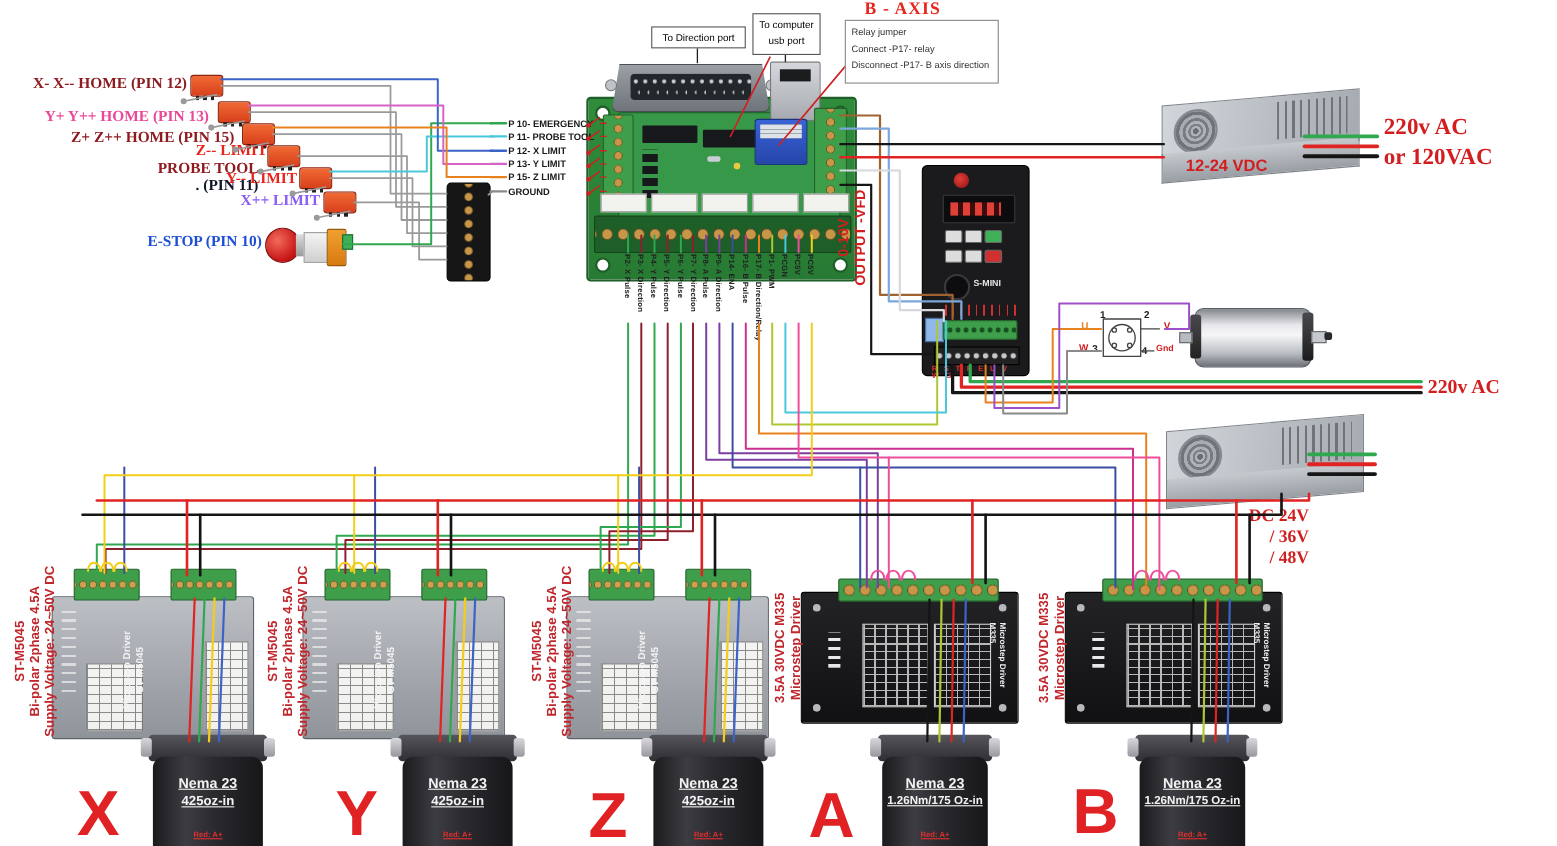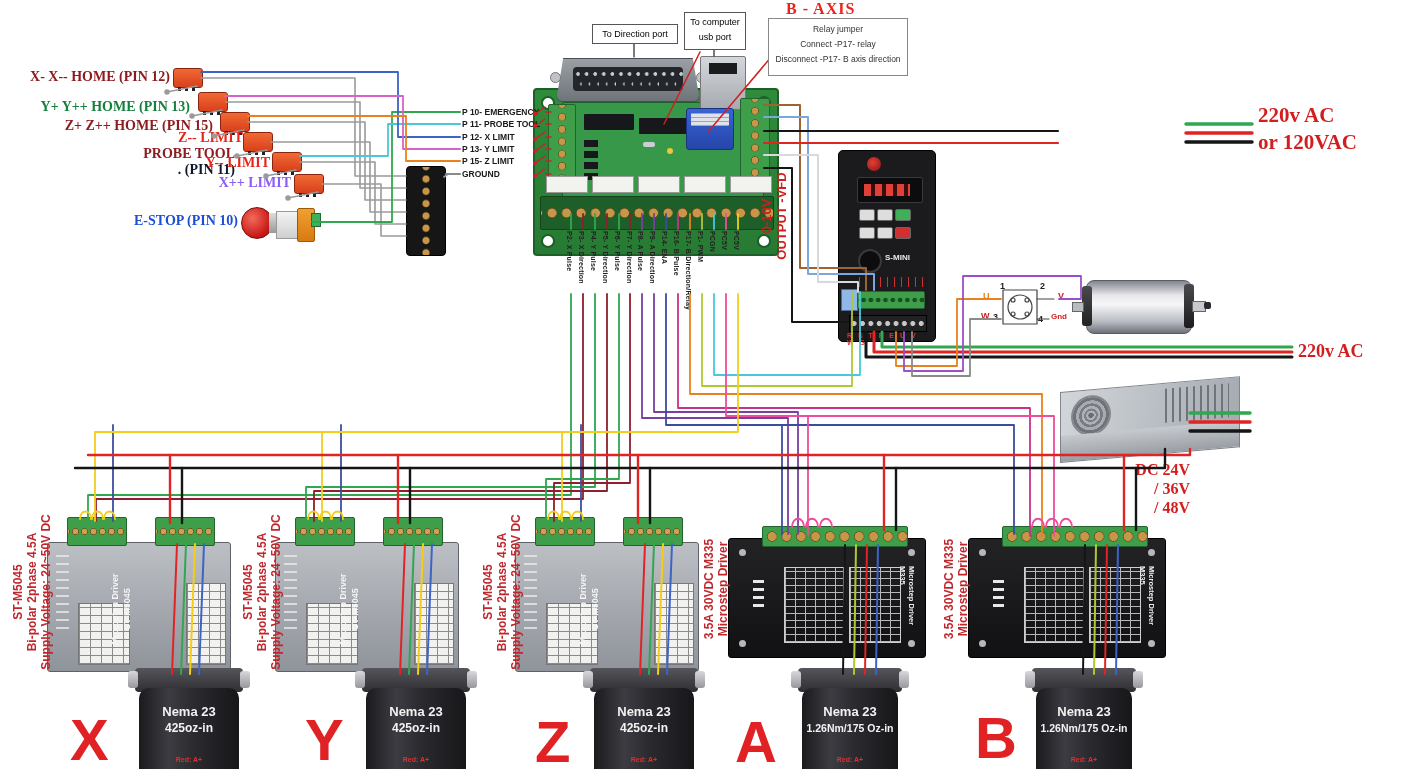--- a/index.html
+++ b/index.html
@@ -6,21 +6,21 @@
   .stage{position:relative;width:1415px;height:769px;background:#fff;overflow:hidden;
          font-family:"Liberation Sans",sans-serif;}
   .abs{position:absolute;}
   .wires{position:absolute;left:0;top:0;z-index:40;pointer-events:none;}
   .lbl{position:absolute;font-weight:bold;z-index:20;font-family:Liberation Serif, serif;}
   .swlbl{font-size:14px;text-align:right;white-space:nowrap;}
   .pinlbl{font-size:8.5px;font-weight:bold;color:#1a1a1a;white-space:nowrap;z-index:20;}
   .bpin{position:absolute;writing-mode:vertical-rl;font-size:7px;font-weight:600;color:#222;
         white-space:nowrap;z-index:20;letter-spacing:.2px;}
   .notebox{position:absolute;color:#E8251D;font-size:9px;line-height:15.5px;z-index:20;}
-  .box{position:absolute;background:#fff;border:1px solid #555;z-index:50;text-align:center;}
+  .box{position:absolute;background:#fff;border:1px solid #555;z-index:50;}
   .vrot{position:absolute;transform:rotate(-90deg);text-align:center;z-index:20;white-space:nowrap;}
   .drvlbl{color:#C0272D;font-weight:bold;font-size:12px;line-height:14px;}
   .pcb{position:absolute;background:linear-gradient(#2F8C3B,#277A33);border:2px solid #1E5E28;
        border-radius:4px;z-index:10;}
   .term{position:absolute;background:#3F9E4A;border:1px solid #24632D;border-radius:2px;z-index:15;}
   .screws-h{background-image:radial-gradient(circle at 4.5px 50%, #D0A050 2.6px, #6b4e1e 3.1px, transparent 3.7px);
             background-size:9px 100%;background-repeat:repeat-x;}
   .screws-big{background-image:radial-gradient(circle at 7px 50%, #C89648 4.2px, #59421a 4.8px, transparent 5.4px);
             background-size:14.5px 100%;background-repeat:repeat-x;}
   .screws-v{background-image:radial-gradient(circle at 50% 6px, #C89648 3.1px, #6b4e1e 3.6px, transparent 4.2px);
@@ -36,21 +36,21 @@
   .tblw{position:absolute;border:1px solid #cfcfcf;
        background-image:repeating-linear-gradient(0deg,#b8b8b8 0 1px,transparent 1px 7px),
                         repeating-linear-gradient(90deg,#b8b8b8 0 1px,transparent 1px 10px);}
   .motor{position:absolute;z-index:10;}
   .flange{position:absolute;left:0;top:0;width:100%;height:24px;border-radius:4px;
           background:linear-gradient(#55555b,#2e2e33);}
   .mtab{position:absolute;top:3px;width:10px;height:17px;background:linear-gradient(#d8d8dc,#97979d);
         border-radius:3px;}
   .mbody{position:absolute;left:4px;top:20px;right:4px;bottom:0;border-radius:10px 10px 0 0;
          background:linear-gradient(90deg,#1b1b1e,#3c3c42 30%,#2a2a2f 55%,#17171a);}
-  .mtxt{position:absolute;width:100%;text-align:center;color:#f2f2f2;font-weight:bold;z-index:12;}
+  .mtxt{position:absolute;width:100%;text-align:center;color:#f2f2f2;font-weight:bold;z-index:12;text-decoration:underline;}
   .axis-letter{position:absolute;font-size:58px;font-weight:bold;color:#E02224;z-index:20;}
   .sw{position:absolute;width:28px;height:18px;background:linear-gradient(#F06A34,#D8401C);
       border:1px solid #8c2510;border-radius:3px;z-index:10;}
   .sw .pins{position:absolute;left:4px;bottom:-4px;width:18px;height:4px;
       background:repeating-linear-gradient(90deg,#222 0 3px,transparent 3px 7px);}
   .psu{position:absolute;z-index:10;}
   .psu .lid{position:absolute;left:0;top:0;width:178px;height:46px;
       background:linear-gradient(100deg,#d2d6da,#b9bec4 55%,#a6abb1);
       transform:skewY(-5deg);transform-origin:left top;border:1px solid #83878d;}
   .psu .front{position:absolute;left:0;top:44px;width:178px;height:26px;
@@ -67,21 +67,21 @@
   .vbtn{position:absolute;width:14px;height:10px;border-radius:2px;background:#ddd;border:1px solid #666;}
   .redlbl{color:#D21E1E;font-weight:bold;}
   .con-lbl{position:absolute;font-size:9px;font-weight:bold;color:#222;z-index:20;}
 </style>
 </head>
 <body>
 
 <div class="stage">
 
   <div class="lbl swlbl" style="left: 20px; top: 69px; width: 150px; color: rgb(142, 27, 32);">X- X-- HOME (PIN 12)</div>
-  <div class="lbl swlbl" style="left: 28px; top: 99px; width: 162px; color: #15803d;">Y+ Y++ HOME (PIN 13)</div>
+  <div class="lbl swlbl" style="left: 28px; top: 99px; width: 162px; color: #ec4899;">Y+ Y++ HOME (PIN 13)</div>
   <div class="lbl swlbl" style="left: 53px; top: 118px; width: 160px; color: rgb(142, 27, 32);">Z+ Z++ HOME (PIN 15)</div>
   <div class="lbl swlbl" style="left: 163px; top: 130px; width: 80px; color: rgb(232, 37, 29);">Z-- LIMIT</div>
   <div class="lbl swlbl" style="left: 123px; top: 146px; width: 112px; color: rgb(142, 27, 32);">PROBE TOOL</div>
   <div class="lbl swlbl" style="left: 123px; top: 162px; width: 112px; color: #0f172a;">. (PIN 11)</div>
   <div class="lbl swlbl" style="left: 198px; top: 155px; width: 72px; color: rgb(232, 37, 29);">Y-- LIMIT</div>
   <div class="lbl swlbl" style="left: 213px; top: 175px; width: 78px; color: #8b5cf6;">X++ LIMIT</div>
   <div class="lbl swlbl" style="left: 108px; top: 213px; width: 130px; color: #1d4ed8;">E-STOP (PIN 10)</div>
 
   <div class="sw" style="left:173px;top:68px">
       <div class="pins"></div>
@@ -224,20 +224,28 @@
 
   <div class="abs" style="left:1080px;top:280px;width:118px;height:52px;z-index:10">
     <div class="abs" style="left:6px;top:0;width:104px;height:52px;border-radius:8px;background:linear-gradient(180deg,#82868c 0,#e8e8ec 28%,#f6f6f8 45%,#b8bcc2 78%,#6e7278 100%);border:1px solid #5a5e64"></div>
     <div class="abs" style="left:2px;top:6px;width:10px;height:40px;background:linear-gradient(#4a4a4e,#222);border-radius:3px"></div>
     <div class="abs" style="left:104px;top:4px;width:10px;height:44px;background:linear-gradient(#4a4a4e,#1c1c1e);border-radius:3px"></div>
     <div class="abs" style="left:-8px;top:22px;width:10px;height:8px;background:#b8bcc2;border:1px solid #666"></div>
     <div class="abs" style="left:112px;top:21px;width:12px;height:9px;background:#c6cace;border:1px solid #666"></div>
     <div class="abs" style="left:124px;top:22px;width:7px;height:7px;background:#2a2a2e;border-radius:2px"></div>
   </div>
 
+  <div class="psu" style="left:1056px;top:96px;width:178px;height:72px">
+    <div class="lid">
+      <div class="fan"></div>
+      <div class="vents"></div>
+    </div>
+    <div class="front"></div>
+    <div class="plabel">12-24 VDC</div>
+  </div>
   <div class="lbl" style="left:1258px;top:102px;font-size:21px;color:#D21E1E;line-height:27px;z-index:20">
     <div>220v AC</div>
     <div>or 120VAC</div>
   </div>
 
   <div class="lbl" style="left:1298px;top:341px;font-size:18px;color:#D21E1E;z-index:20">220v AC</div>
 
   <div class="psu" style="left:1060px;top:392px;width:178px;height:68px">
     <div class="lid">
       <div class="fan"></div>

